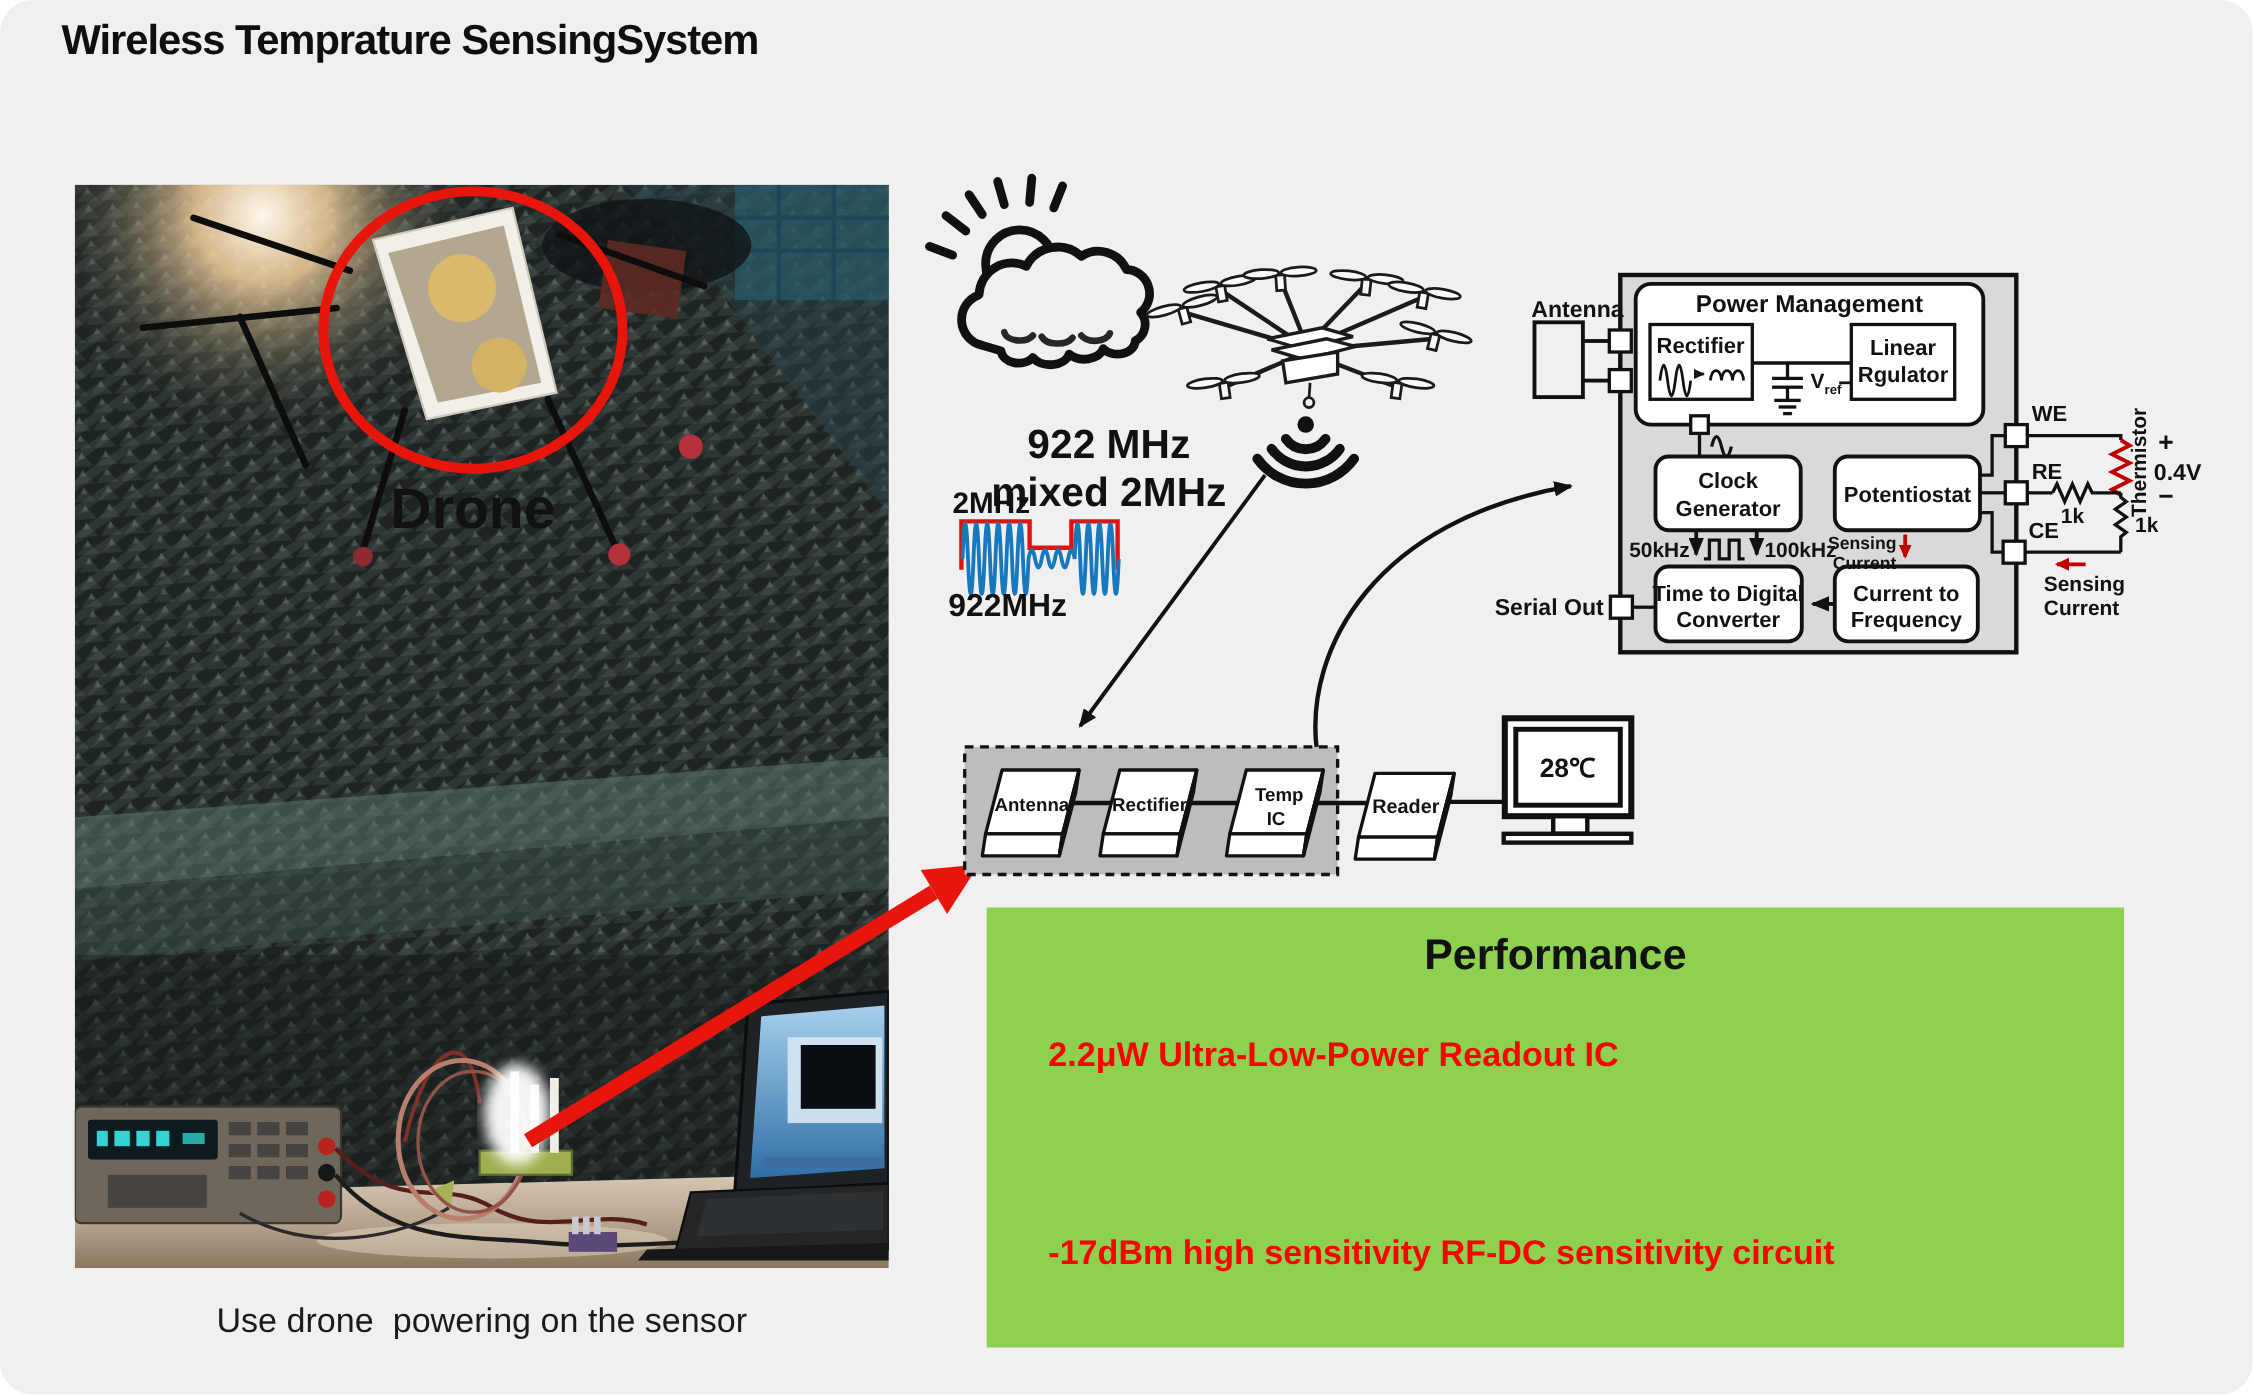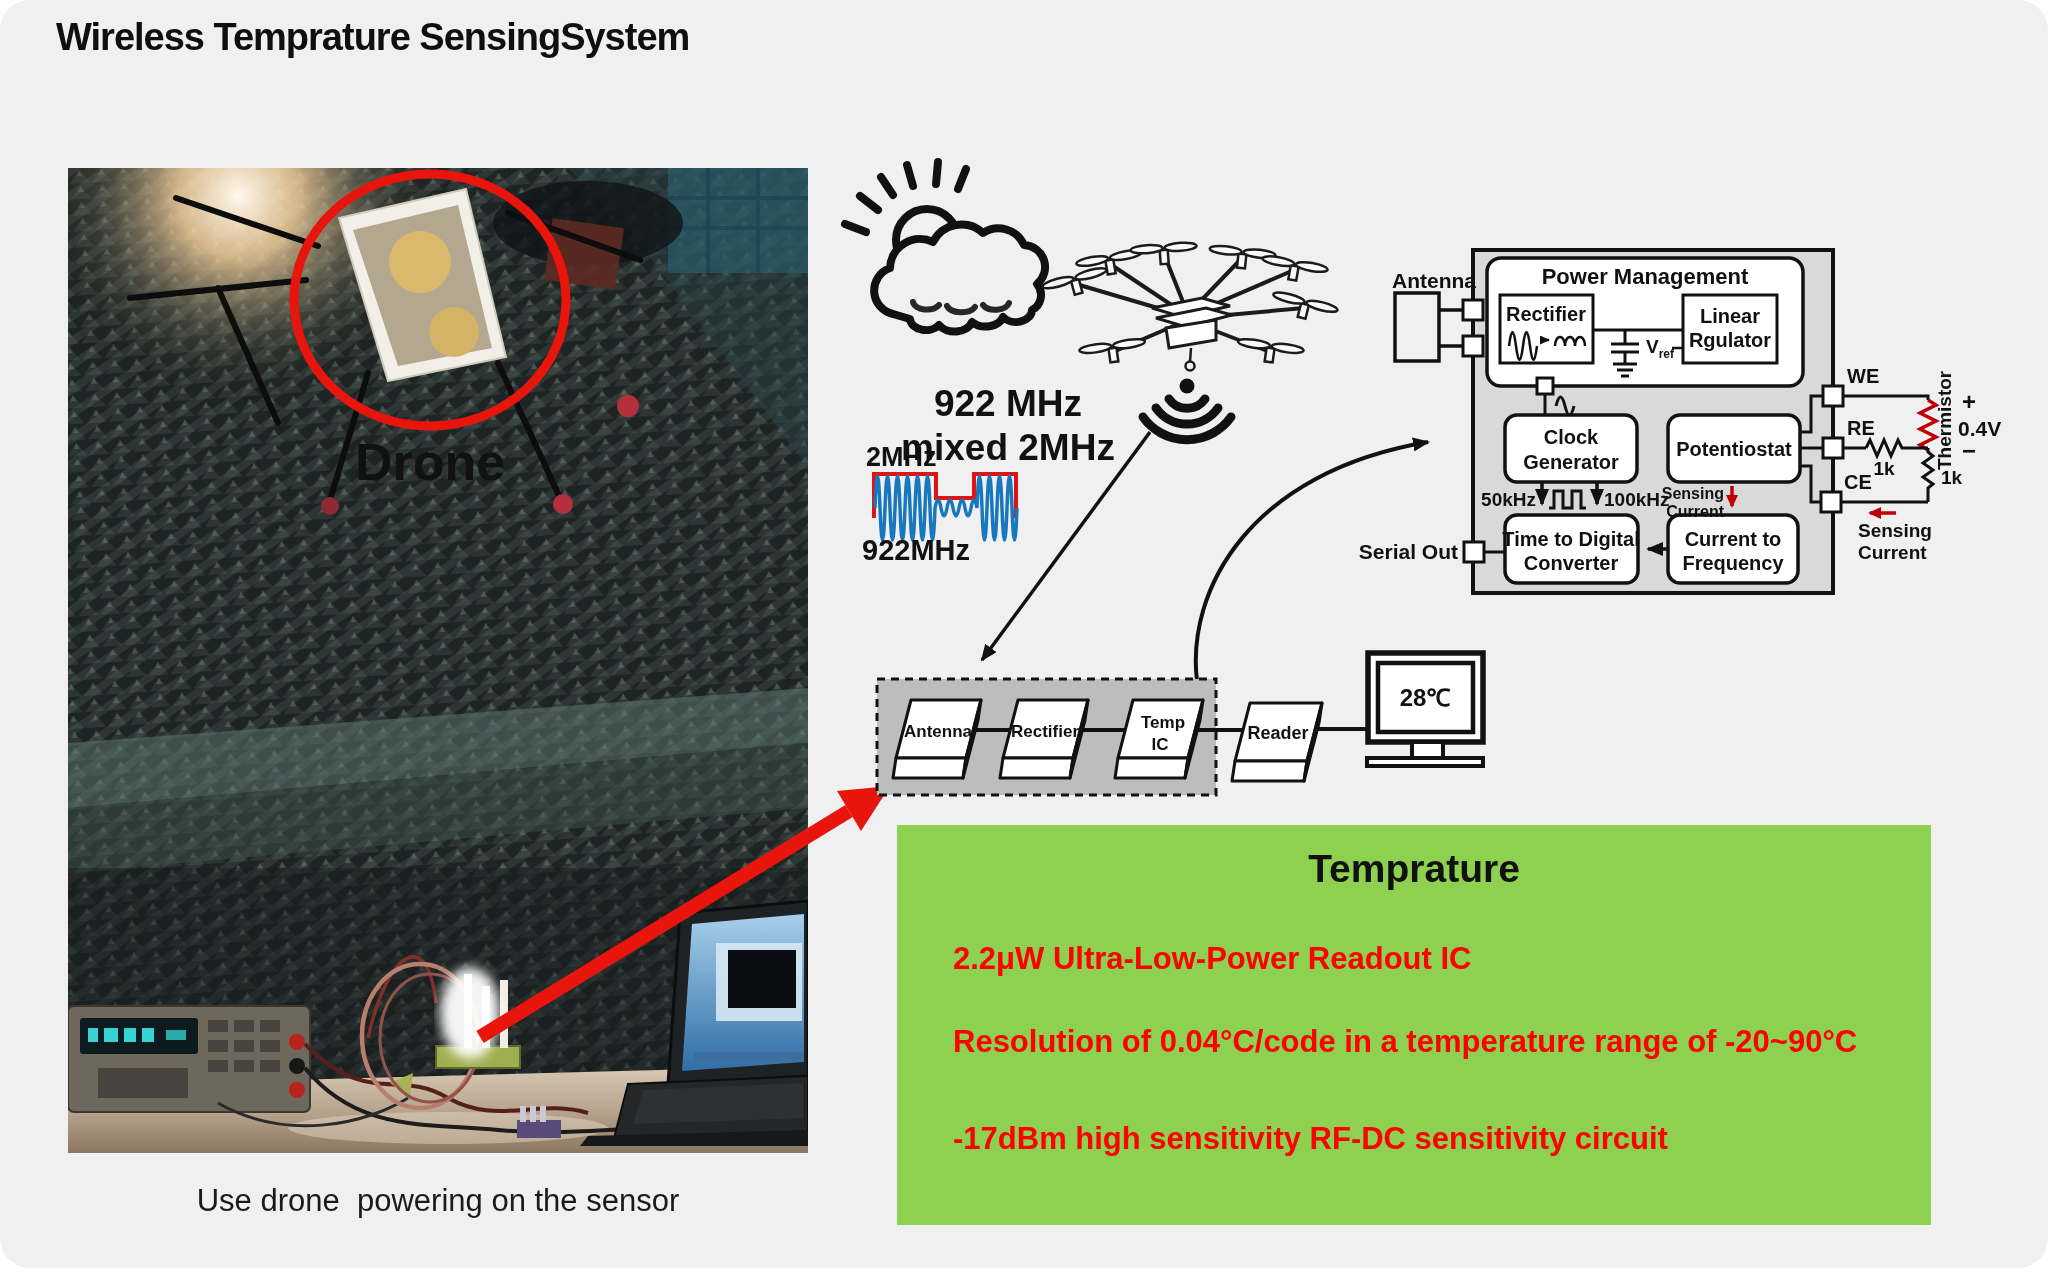--- a/index.html
+++ b/index.html
@@ -160,23 +160,22 @@
         <g>
           <ellipse cx="362" cy="132" rx="136" ry="126" fill="none" stroke="#e8150d" stroke-width="9"></ellipse>
           <text x="362" y="312" text-anchor="middle" font-size="52" font-weight="bold" fill="#ee1c15">Drone</text>
         </g>
       </svg>
     </div>
 
     <div class="caption">Use drone  powering on the sensor</div>
 
     <div class="perf">
-      <h2>Temprature</h2>
+      <h2>Performance</h2>
       <div class="pline p0">2.2μW Ultra-Low-Power Readout IC</div>
-      <div class="pline p1">Resolution of 0.04°C/code in a temperature range of -20~90°C</div>
       <div class="pline p2">-17dBm high sensitivity RF-DC sensitivity circuit</div>
     </div>
 
     <svg class="overlay" width="2048" height="1268" viewBox="0 0 2048 1268">
       <defs>
         <marker id="ah" markerUnits="userSpaceOnUse" markerWidth="18" markerHeight="14" refX="15" refY="7" orient="auto">
           <path d="M0 0 L17 7 L0 14 Z" fill="#111"></path>
         </marker>
         <marker id="ahs" markerUnits="userSpaceOnUse" markerWidth="11" markerHeight="9" refX="9" refY="4.5" orient="auto">
           <path d="M0 0 L10 4.5 L0 9 Z" fill="#111"></path>

